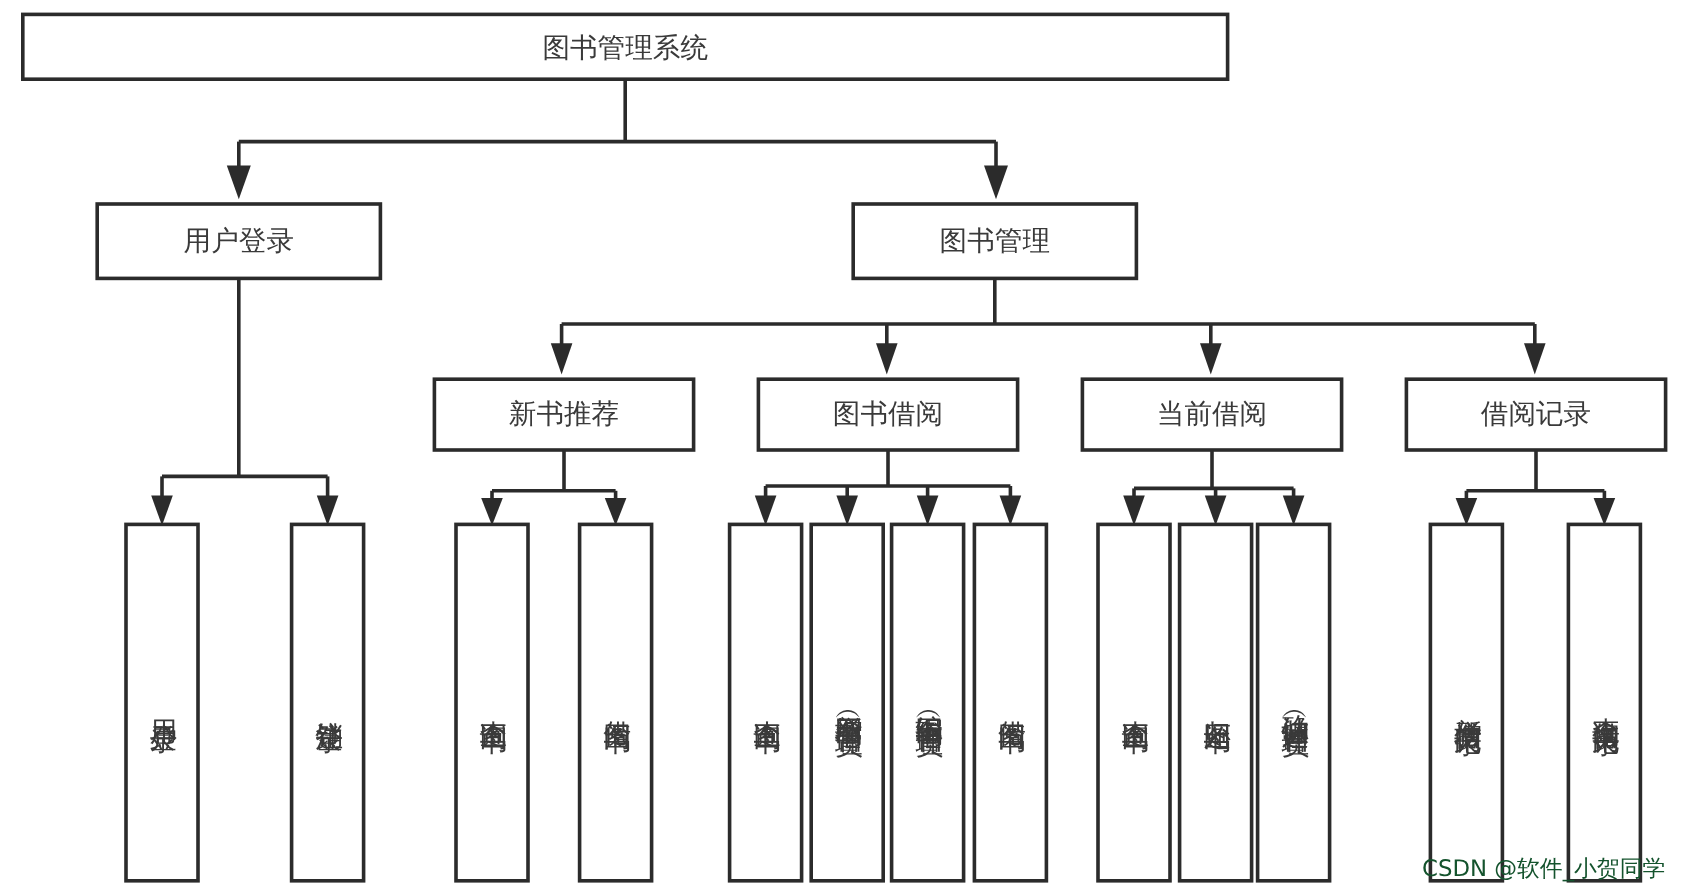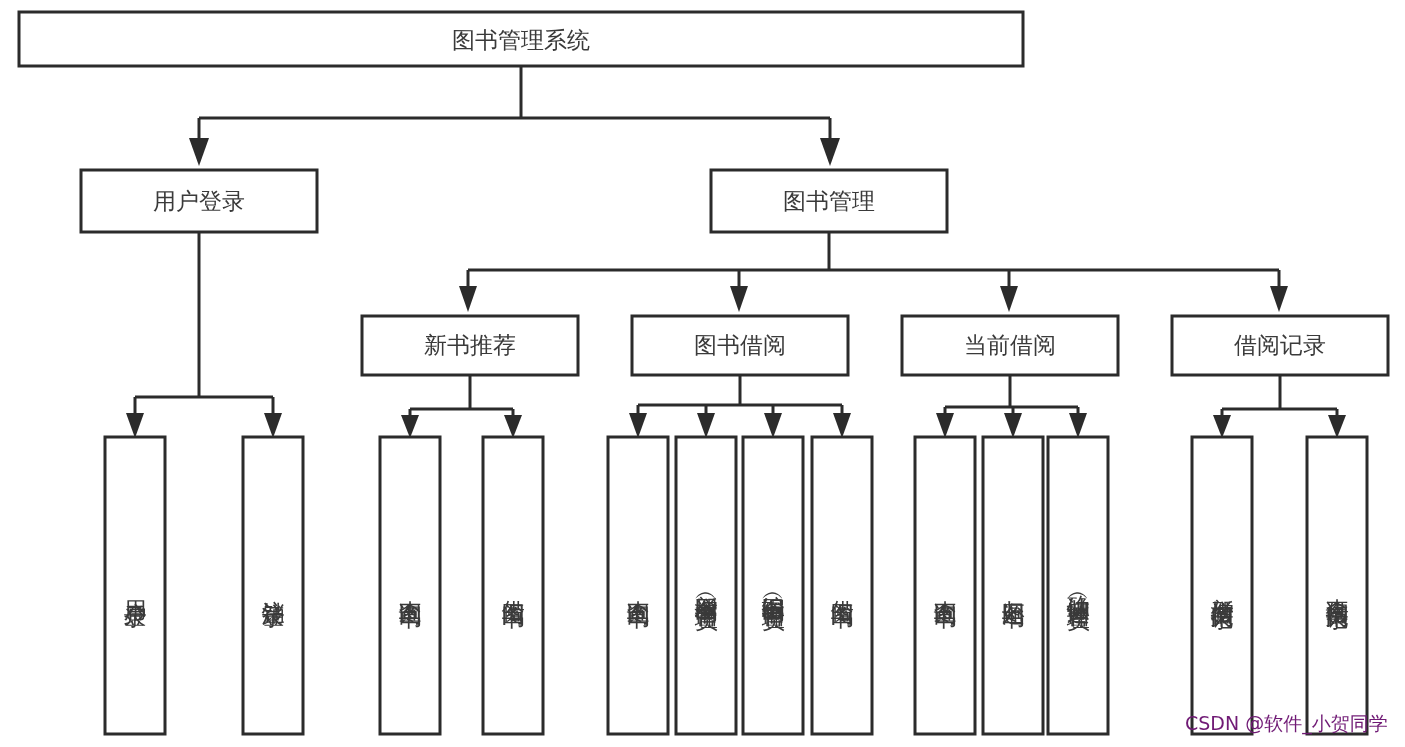--- a/index.html
+++ b/index.html
@@ -61,21 +61,21 @@
     align-items: center;
     justify-content: center;
     text-align: center;
     white-space: nowrap;
     pointer-events: none;
   }
   .watermark {
     position: absolute;
     font-family: "DejaVu Sans", "Liberation Sans", sans-serif;
     font-size: 19px;
-    color: #701a75;
+    color: #14532d;
     white-space: nowrap;
     left: 1185px;
     top: 711px;
   }
 </style>
 </head>
 <body>
 
 <div id="diagram-root">
 

